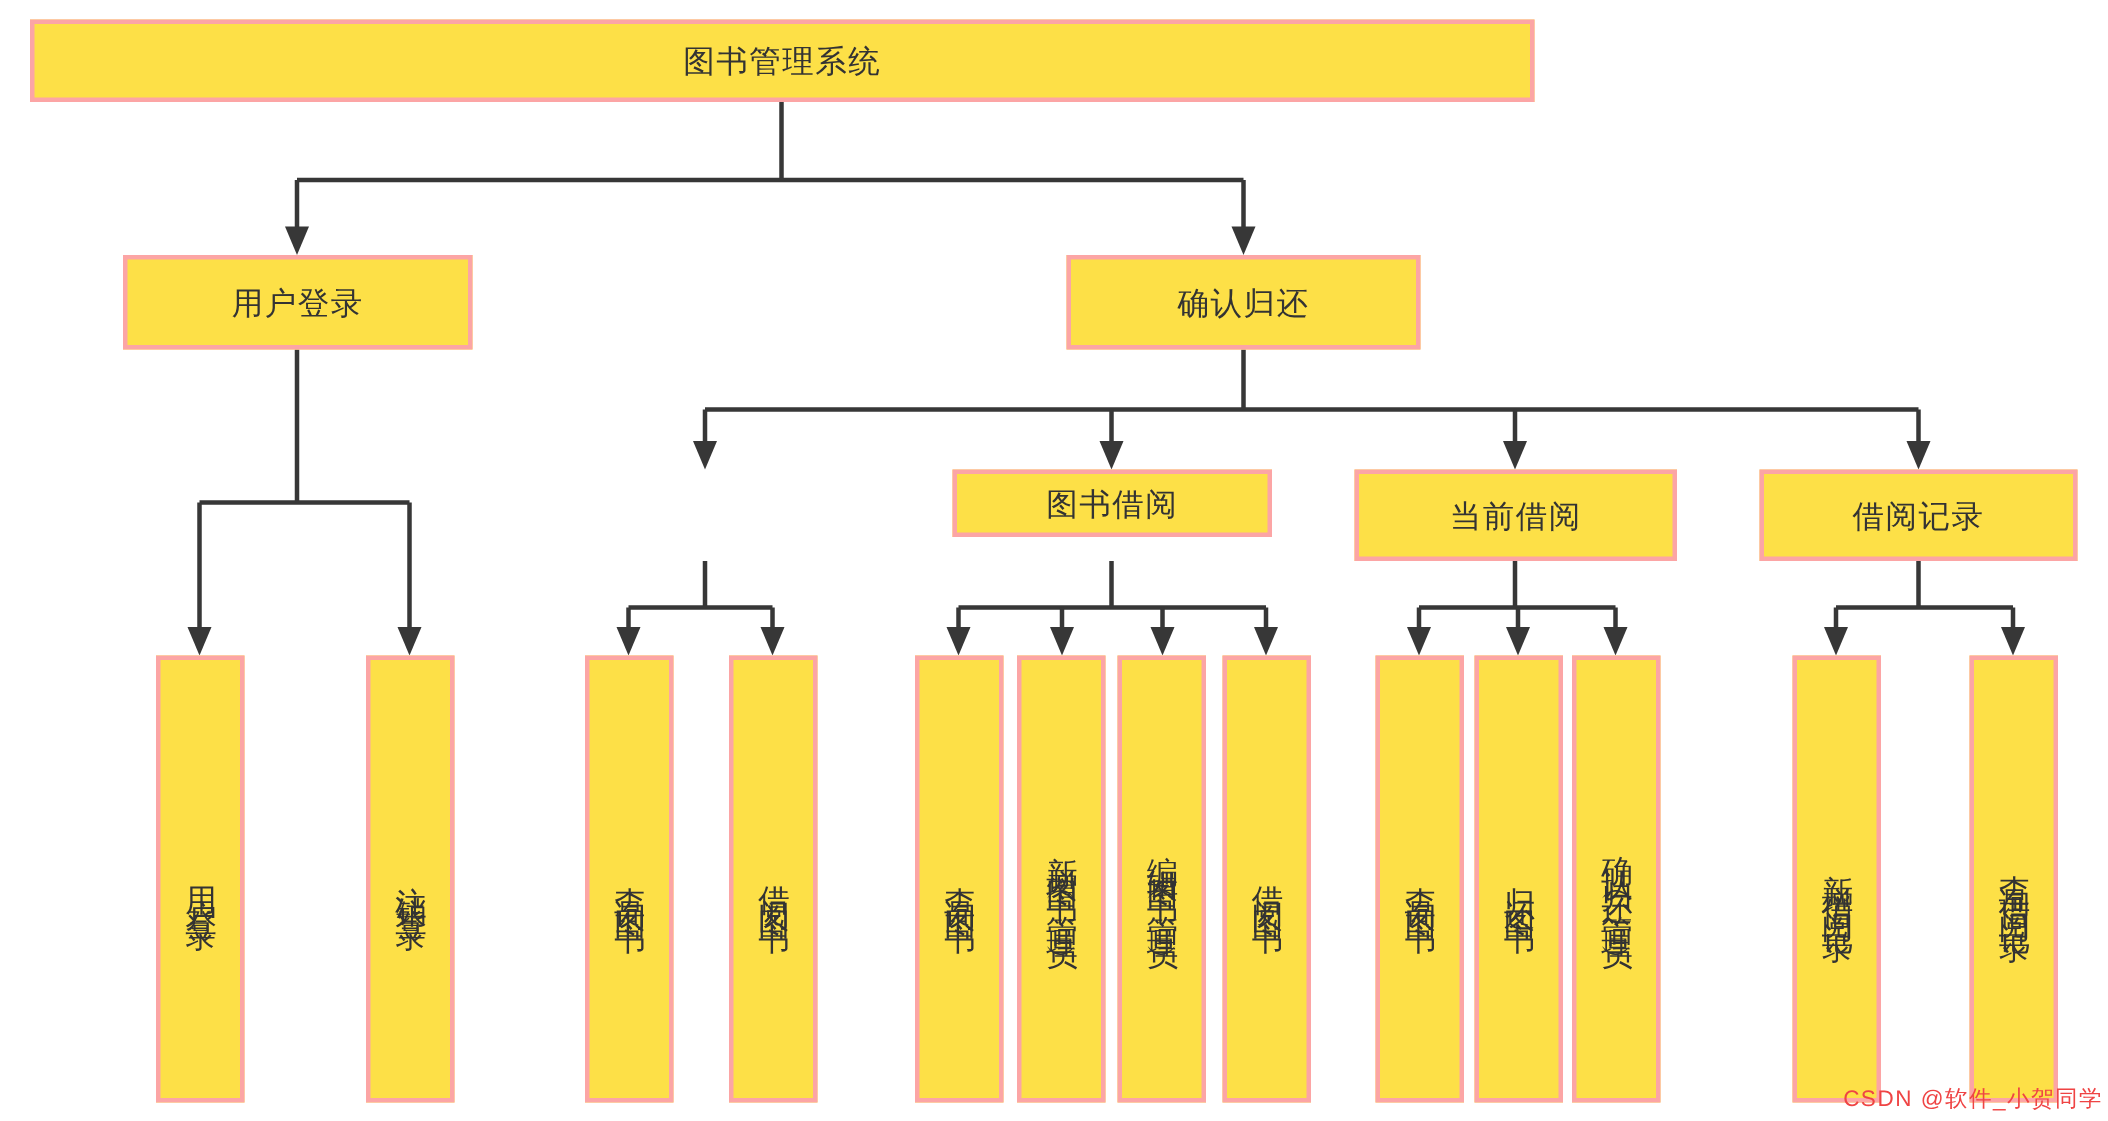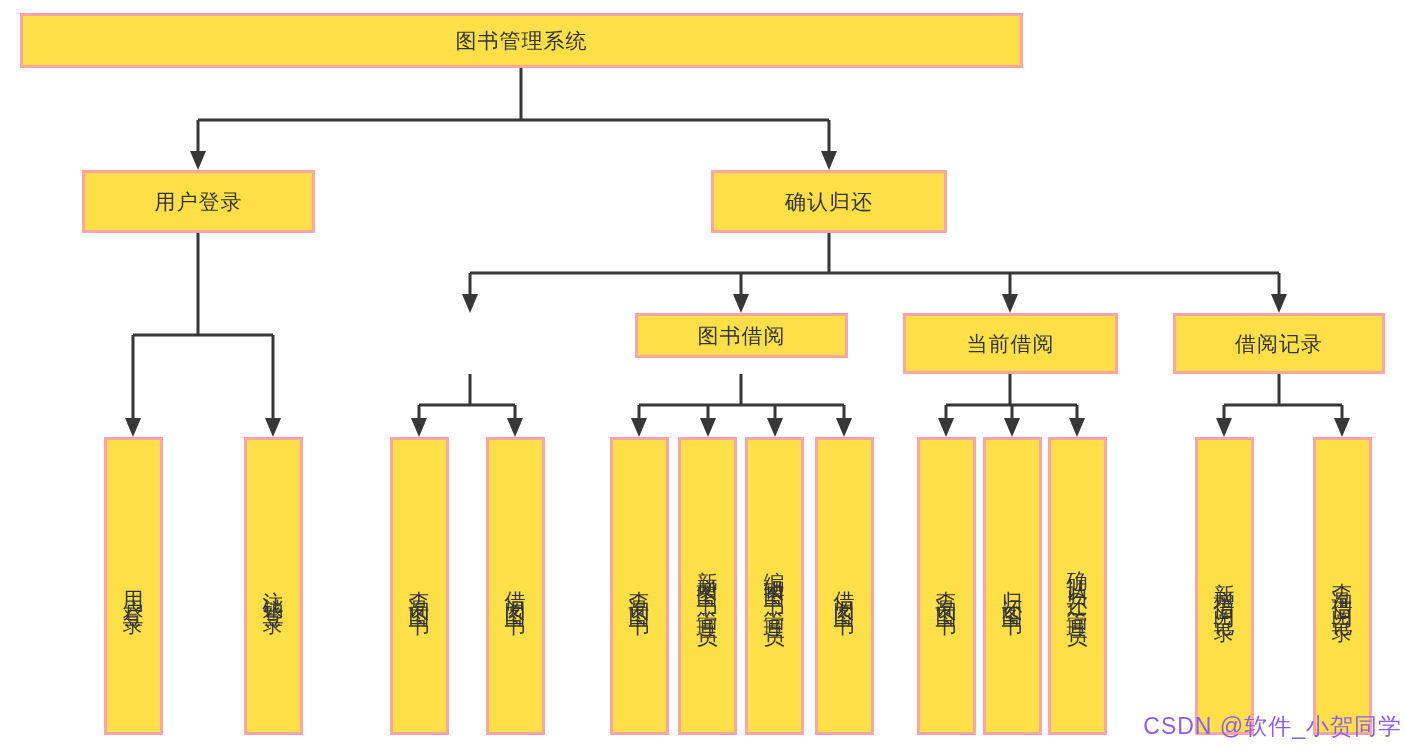--- a/index.html
+++ b/index.html
@@ -63,22 +63,22 @@
   .n-bb-borrow   { left: 815px; }
   .n-cb-query    { left: 917px; }
   .n-cb-return   { left: 983px; }
   .n-cb-confirm  { left: 1048px; }
   .n-br-add      { left: 1195px; }
   .n-br-query    { left: 1313px; }
   .watermark {
     position: absolute;
     right: 3px;
     bottom: 5px;
-    font-size: 23px;
-    color: #8b5cf6;
+    font-size: 15px;
+    color: #ef4444;
     letter-spacing: 1px;
     z-index: 5;
     white-space: nowrap;
   }
 </style>
 </head>
 <body>
 
 <div class="canvas">
 

